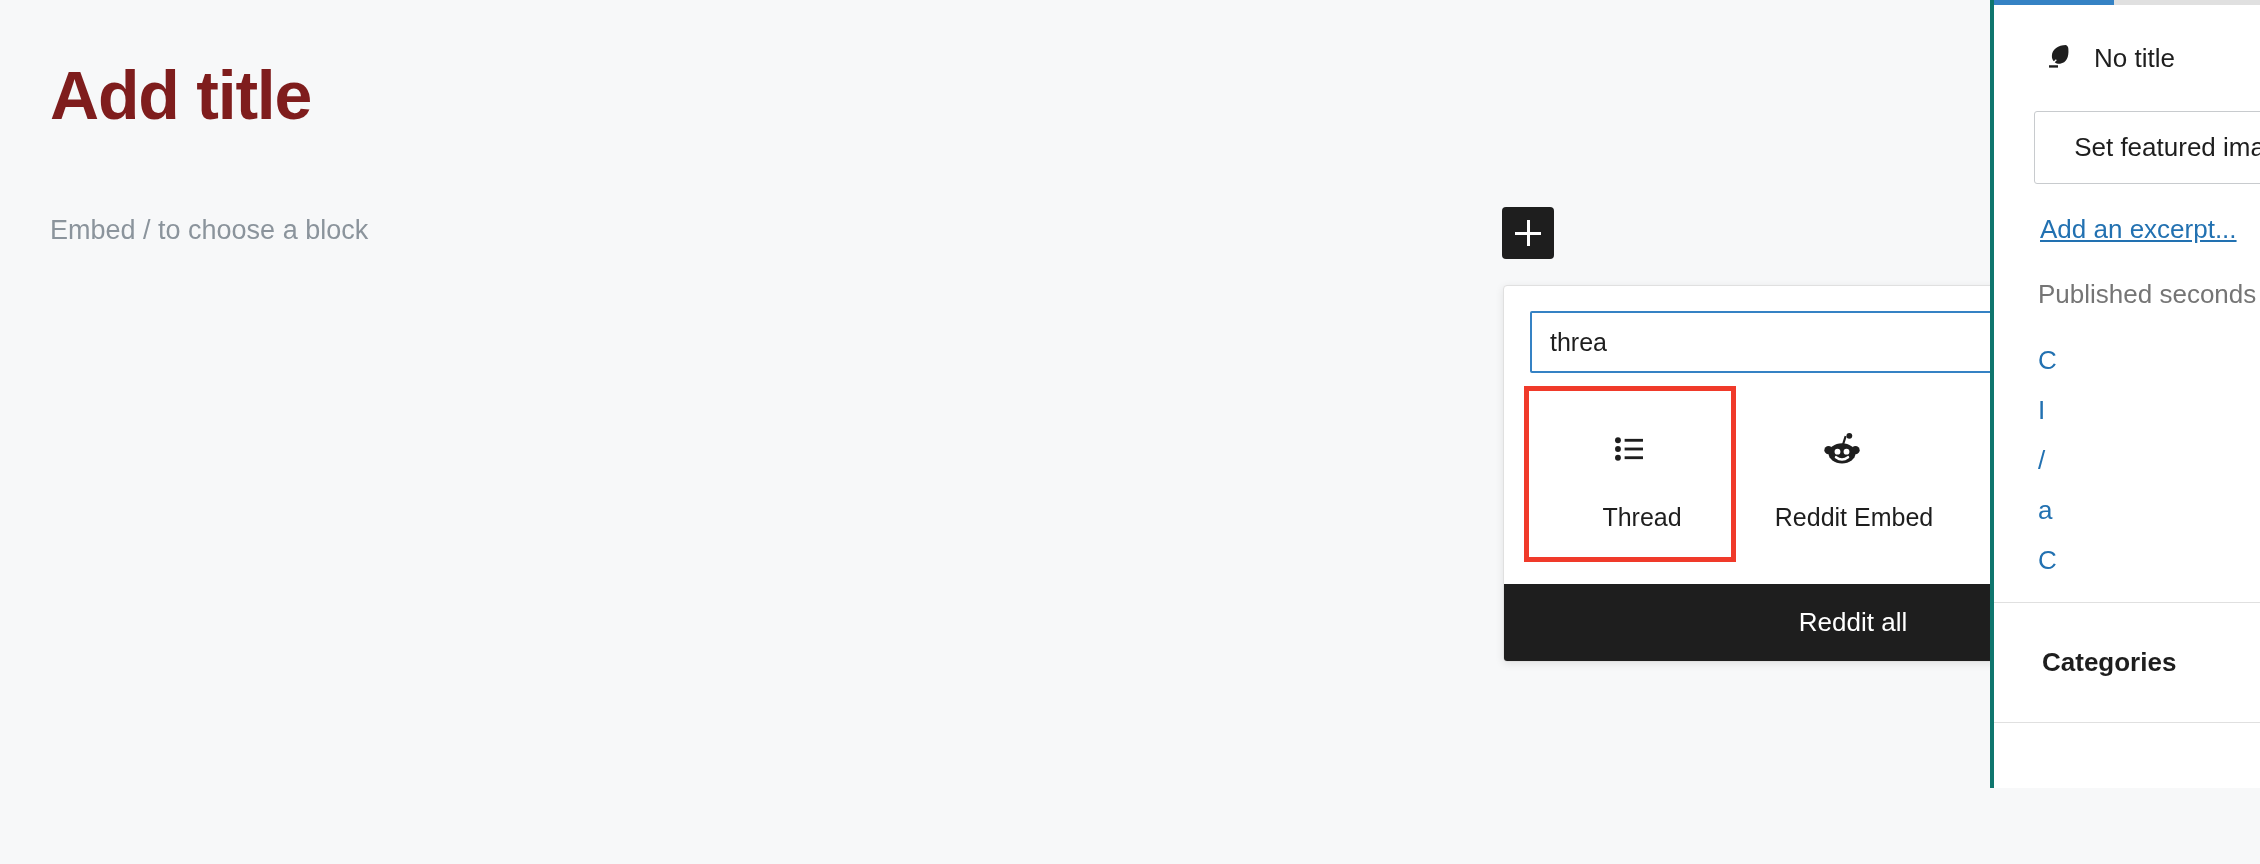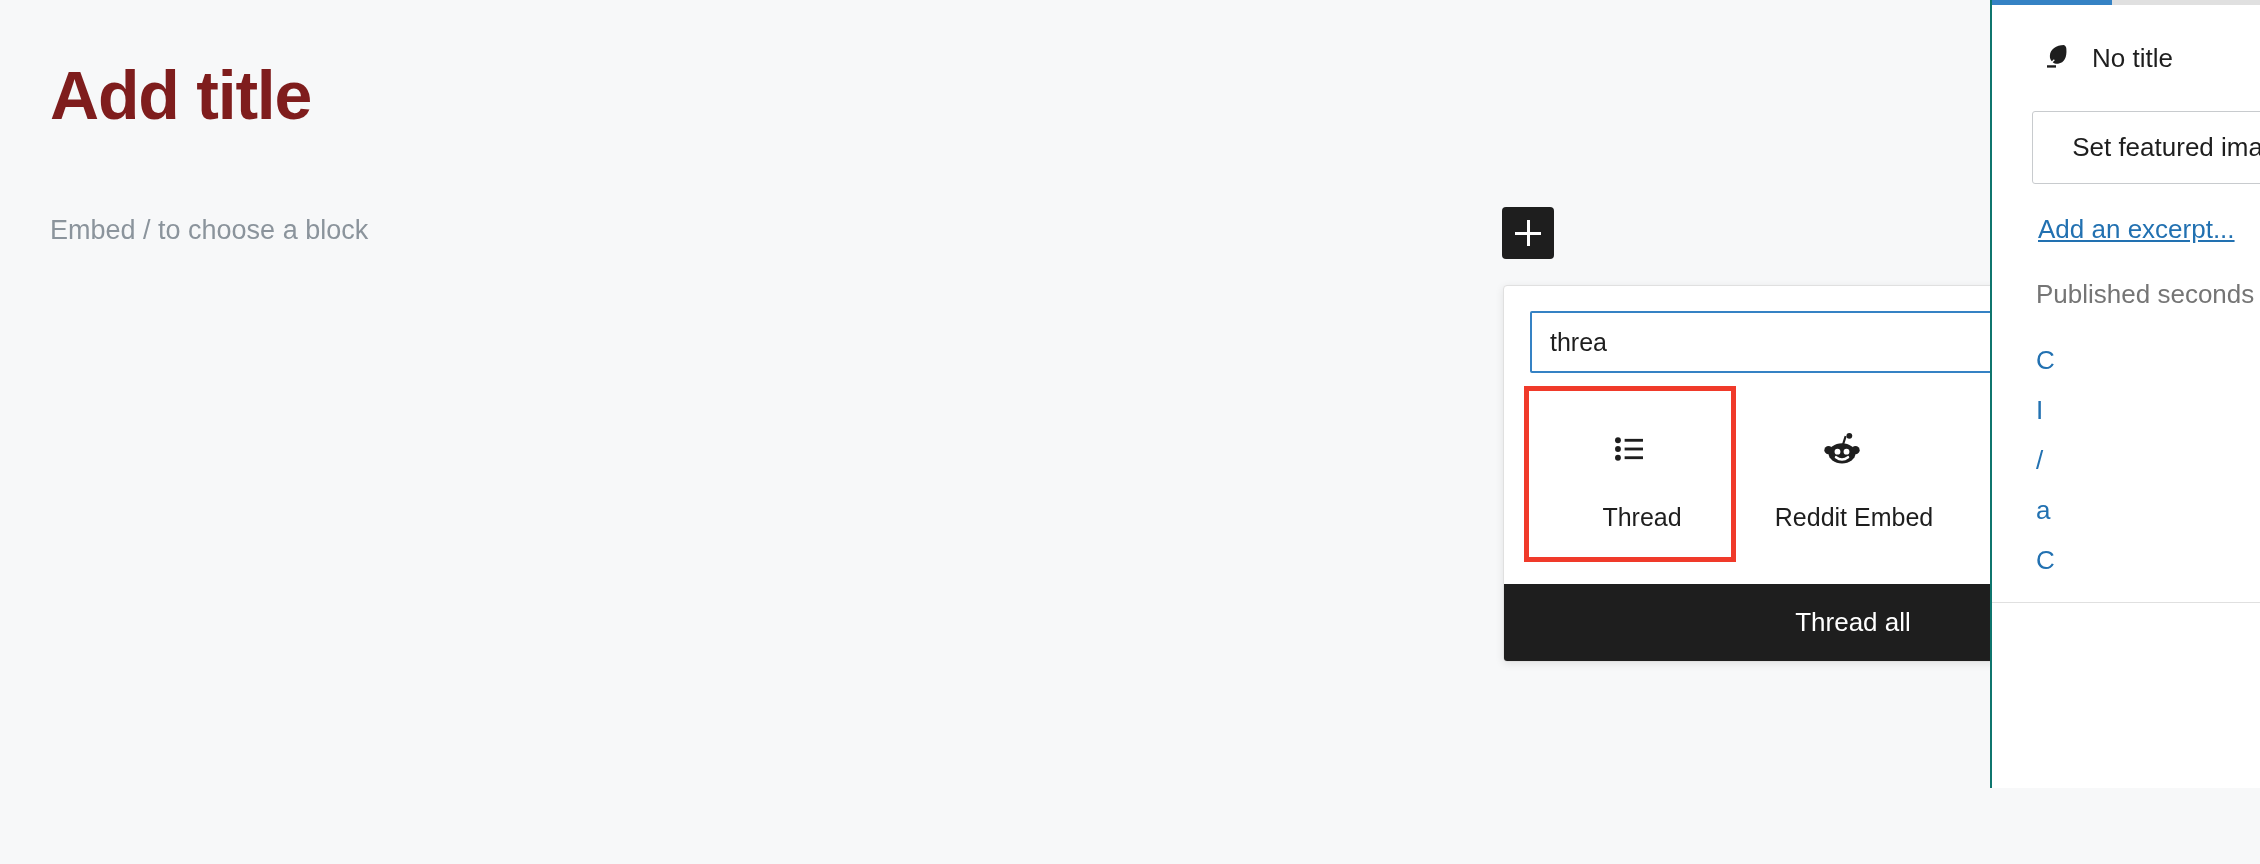--- a/index.html
+++ b/index.html
@@ -180,21 +180,21 @@
   }
 
   
   .sidebar {
     position: absolute;
     left: 1990px;
     top: 0;
     width: 270px;
     height: 788px;
     background: #ffffff;
-    border-left: 2px solid #0f766e;
+    border-left: 4px solid #0f766e;
   }
 
   .sidebar-tabs {
     position: relative;
     height: 5px;
     background: #e0e0e0;
   }
   .sidebar-tabs .active-underline {
     position: absolute;
     left: 0; top: 0;
@@ -331,21 +331,21 @@
               <circle cx="9.3" cy="13.6" r="1.75" fill="#ffffff"></circle>
               <circle cx="14.7" cy="13.6" r="1.75" fill="#ffffff"></circle>
               <path d="M8.4 16.9 Q12 19.6 15.6 16.9" stroke="#ffffff" stroke-width="1.5" fill="none" stroke-linecap="round"></path>
             </svg>
           </span>
           <span class="block-label">Reddit Embed</span>
         </button>
 
       </div>
 
-      <button class="browse-all">Thread all</button>
+      <button class="browse-all">Reddit all</button>
     </div>
   </div>
 
   <div class="sidebar">
 
     <div class="sidebar-tabs">
       <div class="active-underline"></div>
     </div>
 
     <div class="summary-row">
@@ -367,16 +367,17 @@
     <div class="meta-list">
       <div class="meta-line">C</div>
       <div class="meta-line">I</div>
       <div class="meta-line">/</div>
       <div class="meta-line">a</div>
       <div class="meta-line">C</div>
     </div>
 
     <div class="sidebar-divider"></div>
 
+    <div class="panel-heading">Categories</div>
 
   </div>
 
 </div>
 
 </body></html>

